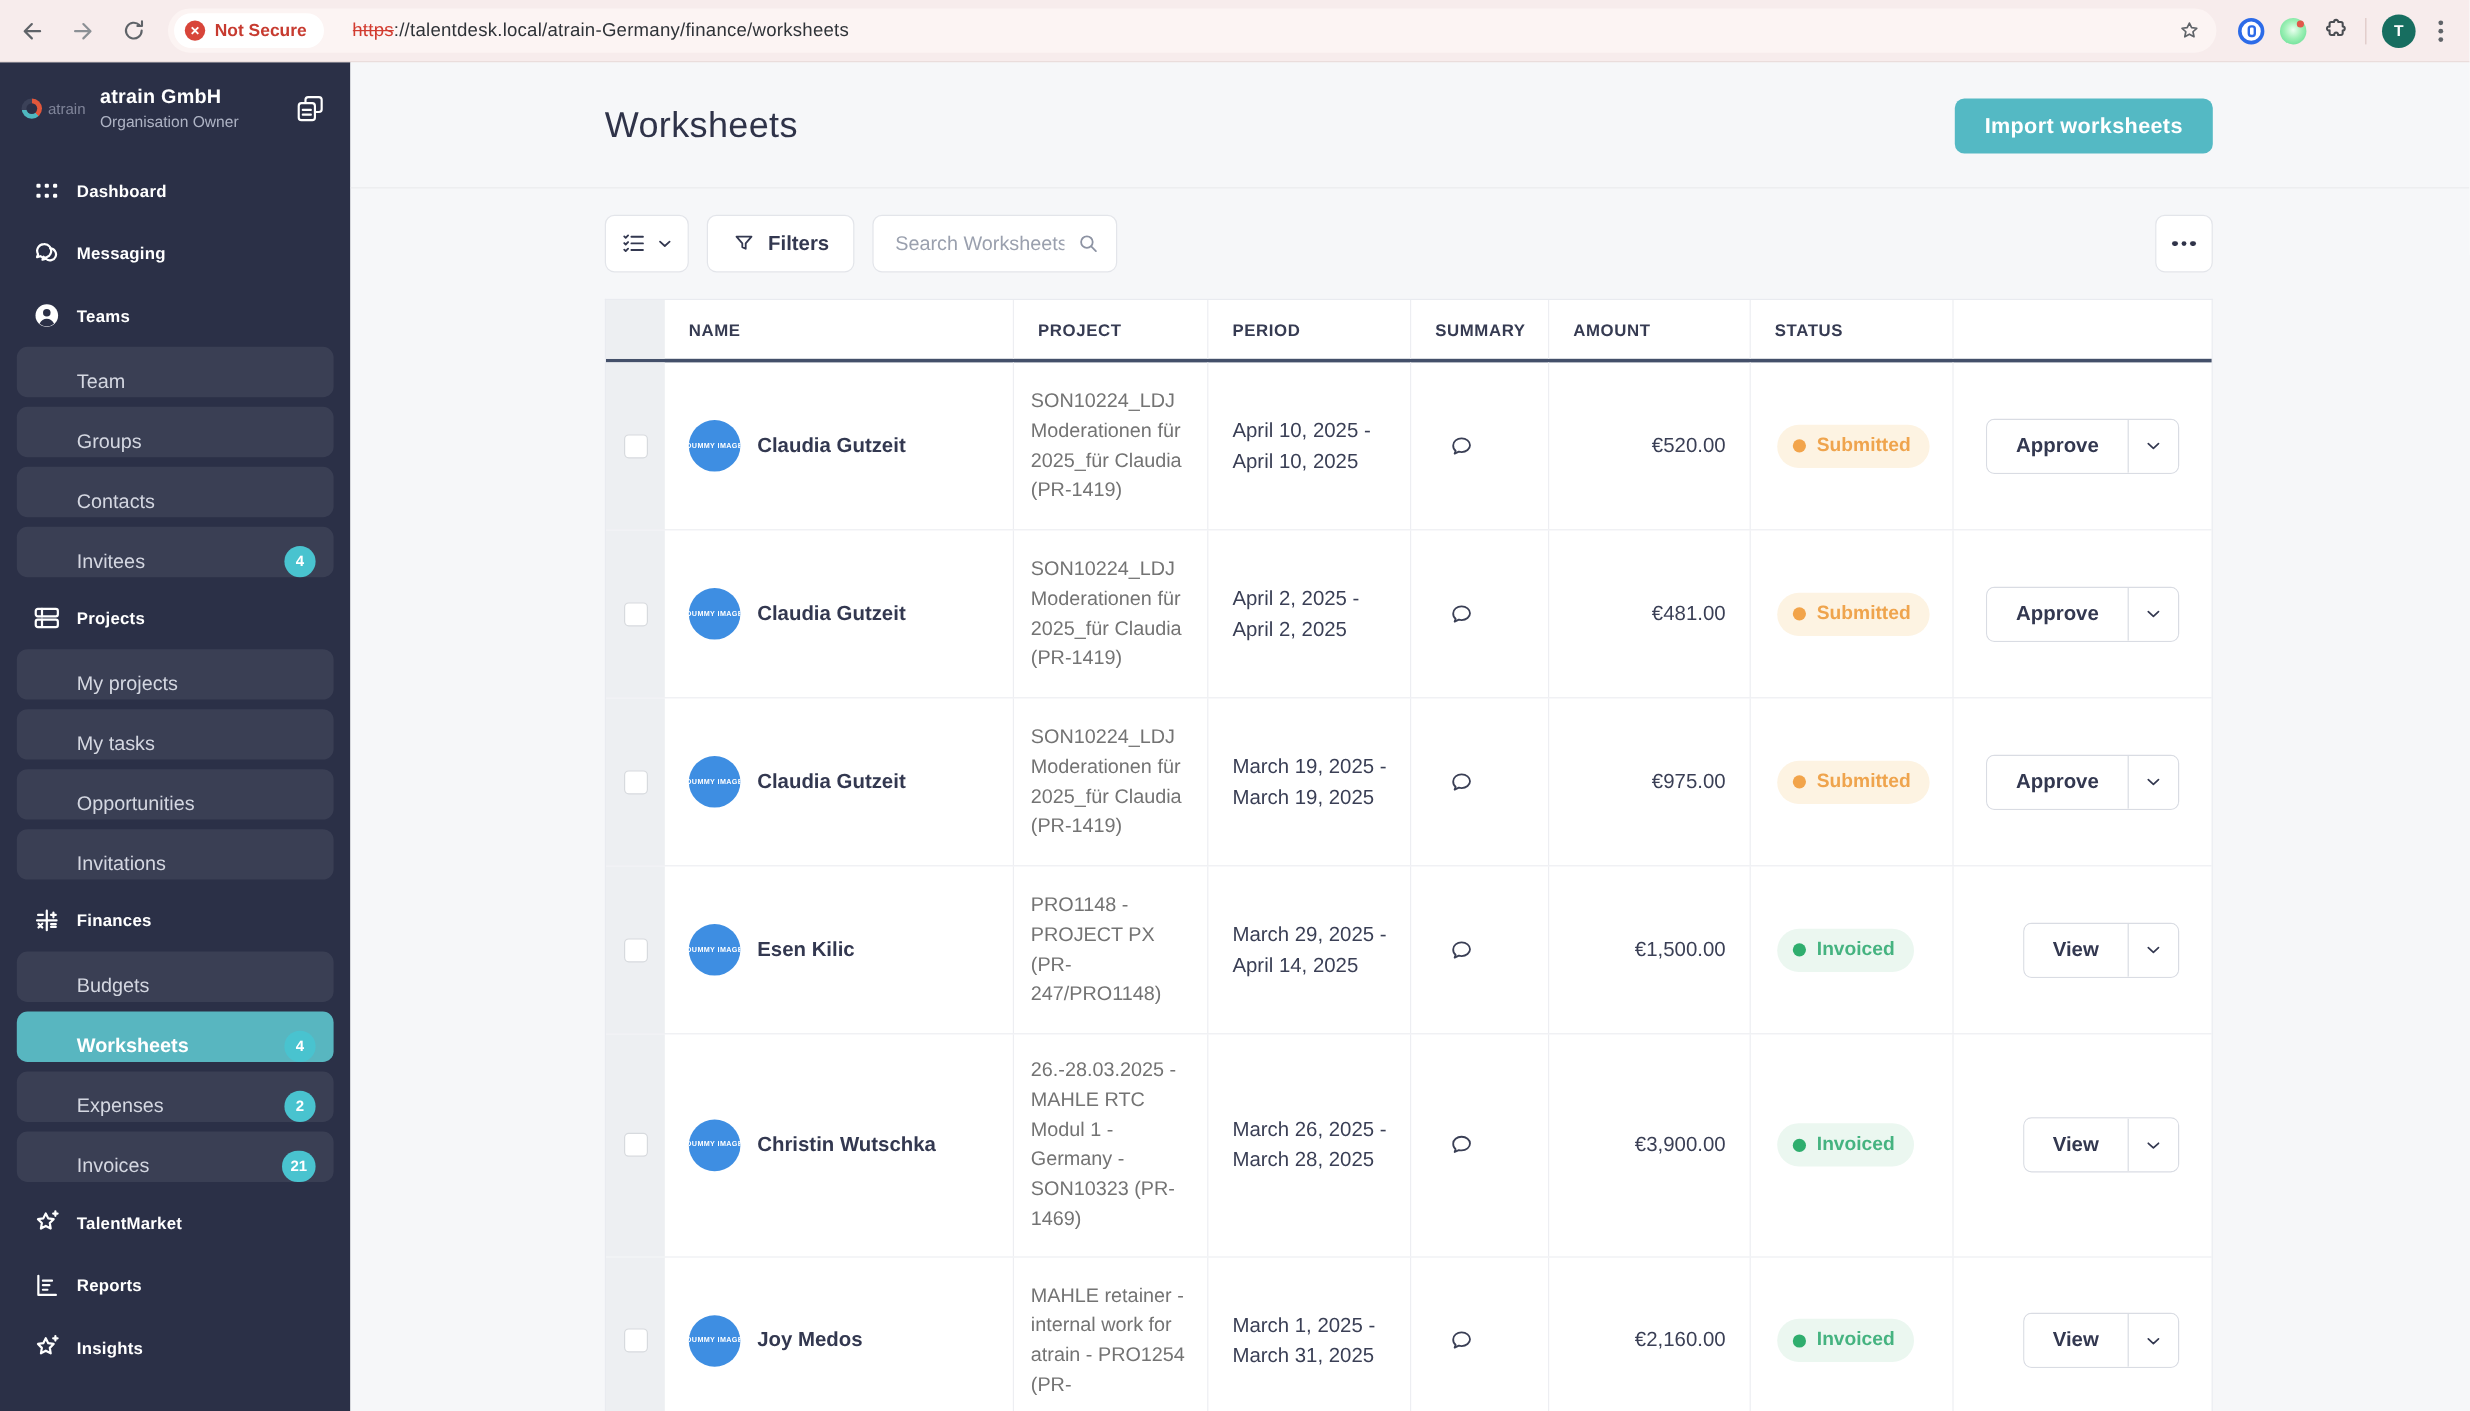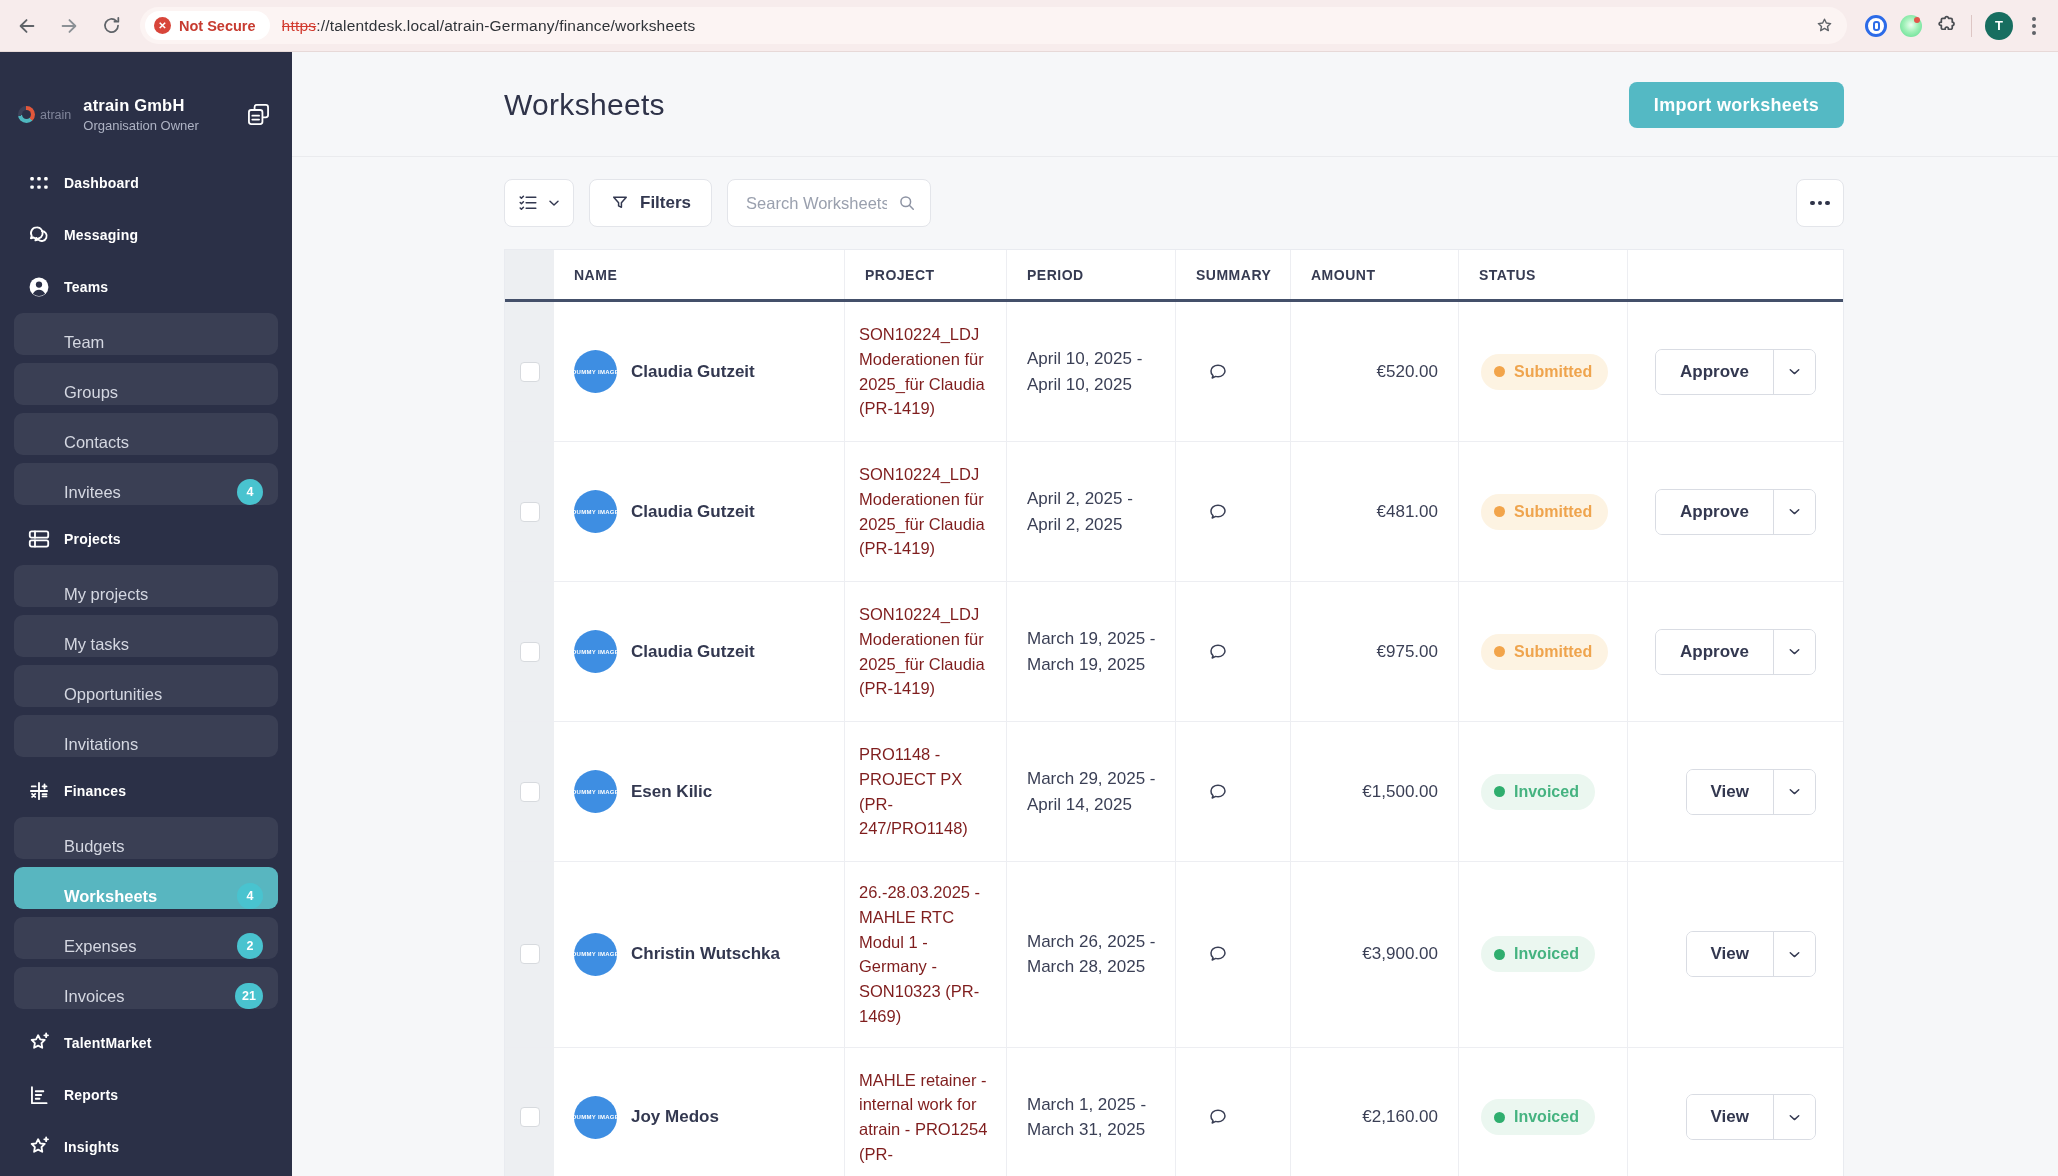--- a/index.html
+++ b/index.html
@@ -17,42 +17,42 @@
   
   .browser-bar { height:52px; background:#f7ecec; border-bottom:1px solid #e7d9d8;
     display:flex; align-items:center; padding:0 14px 0 8px; gap:4px; }
   .nav-btn { width:38px; height:38px; border-radius:50%; display:flex; align-items:center; justify-content:center; flex-shrink:0; }
   .omnibox { flex:1; height:37px; background:#fcf4f3; border-radius:19px; margin:0 8px 0 6px;
     display:flex; align-items:center; padding:0 12px 0 5px; gap:12px; min-width:0; }
   .security-chip { background:#fff; border-radius:15px; height:29px; padding:0 14px 0 9px;
     display:flex; align-items:center; gap:8px; color:#c73b30; font-size:14.5px; font-weight:600; flex-shrink:0; }
   .chip-icon { width:17px; height:17px; border-radius:50%; background:#d8453a; color:#fff;
     display:flex; align-items:center; justify-content:center; font-size:10px; font-weight:700; }
-  .url { font-size:15.5px; color:#2f3338; letter-spacing:.2px; white-space:nowrap; overflow:hidden; }
+  .url { font-size:15.5px; color:#2f3338; letter-spacing:.2px; white-space:nowrap; overflow:hidden;margin-left:12px; }
   .url .scheme { color:#d23b2f; text-decoration:line-through; }
   .star-btn { margin-left:auto; flex-shrink:0; }
   .ext-area { display:flex; align-items:center; gap:13px; padding:0 2px 0 6px; flex-shrink:0; }
   .onepassword { width:22px; height:22px; border-radius:50%; border:3px solid #2c6be8; background:#fff;
     display:flex; align-items:center; justify-content:center; }
   .onepassword i { display:block; width:7px; height:10px; border:2px solid #2c6be8; border-radius:3px; }
   .green-ext { width:22px; height:22px; border-radius:50%; position:relative;
     background:radial-gradient(circle at 50% 45%, #eafff0 0%, #9ef0b6 45%, #57d98b 100%); }
   .green-ext i { position:absolute; top:2px; right:2px; width:6px; height:6px; border-radius:50%; background:#e2574b; }
   .vdiv { width:1px; height:22px; background:#ddc6c4; }
   .avatar-chrome { width:28px; height:28px; border-radius:50%; background:#176e60; color:#fff;
     font-size:13px; font-weight:700; display:flex; align-items:center; justify-content:center; }
   .kebab-dots { display:flex; flex-direction:column; gap:3px; padding:0 6px; }
   .kebab-dots i { width:4px; height:4px; border-radius:50%; background:#5f6368; display:block; }
 
   
   .app { display:flex; height:1124px; }
 
   
   .sidebar { width:292px; min-width:292px; background:#2b3047; color:#fff; display:flex; flex-direction:column; overflow:hidden; }
-  .org-header { display:flex; align-items:center; padding:20px 20px 16px 18px;margin-top:24px; }
+  .org-header { display:flex; align-items:center; padding:20px 20px 16px 18px; }
   .logo-mark { width:17px; height:17px; border-radius:50%; flex-shrink:0;
     background:conic-gradient(#e2573b 0 38%, #4fb8c0 38% 72%, #3b4158 72% 100%); position:relative; }
   .logo-mark i { position:absolute; inset:4px; border-radius:50%; background:#2b3047; display:block; }
   .logo-word { color:#80859a; font-size:12.5px; margin-left:5px; }
   .org-text { margin-left:12px; flex:1; min-width:0; }
   .org-name { font-size:16.5px; font-weight:700; letter-spacing:.2px; }
   .org-role { font-size:13px; color:#aeb3c4; margin-top:3px; }
   .switch-btn { flex-shrink:0; }
   #sidebar-nav { flex:1; padding-top:8px; }
   .nav-top { display:flex; align-items:center; padding:13px 18px 13px 26px; cursor:pointer; }
@@ -98,21 +98,21 @@
   .th.cell-check { padding:0; }
   .col-div { border-right:1px solid #edeef2; }
   .tbody .trow { border-bottom:1px solid #edeef2; min-height:140px; }
   .td { display:flex; align-items:center; font-size:17px; color:#3a3f55; min-width:0; }
   .cell-check { background:#edeff2; justify-content:center; }
   .checkbox { width:20px; height:20px; background:#fff; border:1px solid #d7dade; border-radius:4px; cursor:pointer; }
   .cell-name { padding-left:20px; gap:14px; font-weight:600; color:#333850; }
   .avatar { width:43px; height:43px; border-radius:50%; background:var(--avatar-blue); color:#fff;
     display:flex; align-items:center; justify-content:center; flex-shrink:0;
     font-size:6px; letter-spacing:.3px; white-space:nowrap; overflow:hidden; }
-  .cell-project { padding:18px 16px 18px 14px; color:#7f1d1d; font-size:16.5px; }
+  .cell-project { padding:18px 16px 18px 14px; color:#737373; font-size:16.5px; }
   .cell-project span { line-height:1.5; overflow-wrap:break-word; min-width:0; width:100%; }
   .cell-period { padding-left:20px; line-height:1.5; }
   .cell-summary { padding-left:30px; }
   .cell-amount { justify-content:flex-end; padding-right:20px; }
   .cell-status { padding-left:22px; }
   .pill { display:inline-flex; align-items:center; gap:9px; height:36px; border-radius:18px;
     padding:0 16px 0 13px; font-size:16px; font-weight:600; white-space:nowrap; }
   .pill .dot { width:11px; height:11px; border-radius:50%; }
   .pill.submitted { background:var(--submitted-bg); color:var(--submitted-text); }
   .pill.submitted .dot { background:var(--submitted-dot); }

